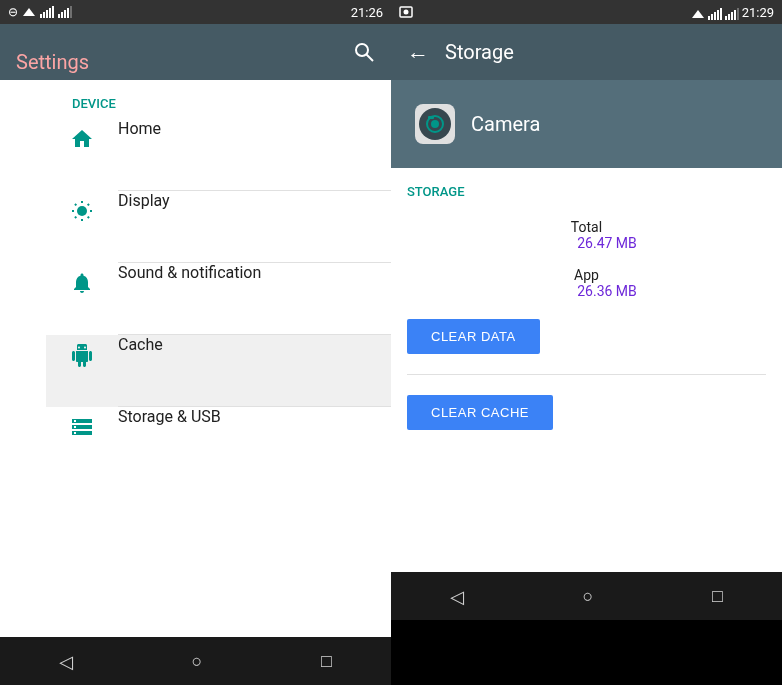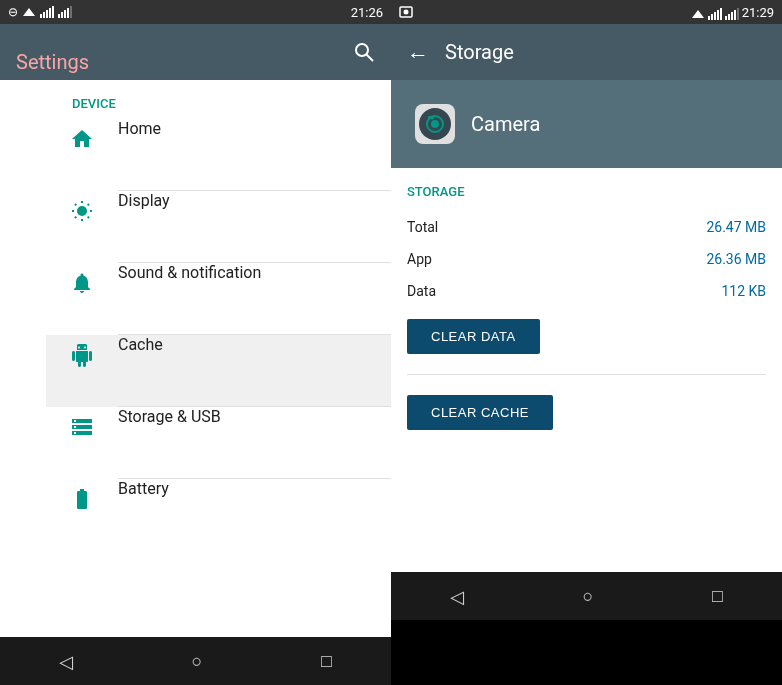--- a/index.html
+++ b/index.html
@@ -197,28 +197,29 @@
       margin-bottom: 12px;
     }
 
     .storage-row {
       display: flex;
       justify-content: space-between;
       align-items: center;
       padding: 8px 0;
       font-size: 14px;
       color: #212121;
+      flex-direction: column;
     }
     .storage-value {
-      color: #0369a1;
+      color: #6d28d9;
       margin-left: 41px;
     }
 
     .clear-btn {
-      background: #0c4a6e;
+      background: #3b82f6;
       color: #fff;
       border: none;
       padding: 10px 24px;
       font-size: 13px;
       font-weight: 500;
       letter-spacing: 0.5px;
       border-radius: 2px;
       cursor: pointer;
       margin: 12px 0;
       text-transform: uppercase;
@@ -319,28 +320,20 @@
 
     <div class="settings-item">
       <div class="item-icon">
         <svg width="24" height="24" viewBox="0 0 24 24" fill="#009688">
           <path d="M2 20h20v-4H2v4zm2-3h2v2H4v-2zM2 4v4h20V4H2zm4 3H4V5h2v2zm-4 7h20v-4H2v4zm2-3h2v2H4v-2z"></path>
         </svg>
       </div>
       <span class="item-label">Storage &amp; USB</span>
     </div>
 
-    <div class="settings-item">
-      <div class="item-icon">
-        <svg width="24" height="24" viewBox="0 0 24 24" fill="#009688">
-          <path d="M15.67 4H14V2h-4v2H8.33C7.6 4 7 4.6 7 5.33v15.33C7 21.4 7.6 22 8.33 22h7.33c.74 0 1.34-.6 1.34-1.33V5.33C17 4.6 16.4 4 15.67 4z"></path>
-        </svg>
-      </div>
-      <span class="item-label">Battery</span>
-    </div>
   </div>
 
   <div class="nav-bar">
     <span class="nav-icon">◁</span>
     <span class="nav-icon">○</span>
     <span class="nav-icon">□</span>
   </div>
 </div>
 
 <div class="right-panel">
@@ -395,24 +388,20 @@
     <div class="storage-section-title">Storage</div>
 
     <div class="storage-row">
       <span>Total</span>
       <span class="storage-value">26.47 MB</span>
     </div>
     <div class="storage-row">
       <span>App</span>
       <span class="storage-value">26.36 MB</span>
     </div>
-    <div class="storage-row">
-      <span>Data</span>
-      <span class="storage-value">112 KB</span>
-    </div>
 
     <button class="clear-btn">CLEAR DATA</button>
 
     <div class="divider"></div>
 
 
     <button class="clear-btn">CLEAR CACHE</button>
   </div>
 
   <div class="nav-bar">

